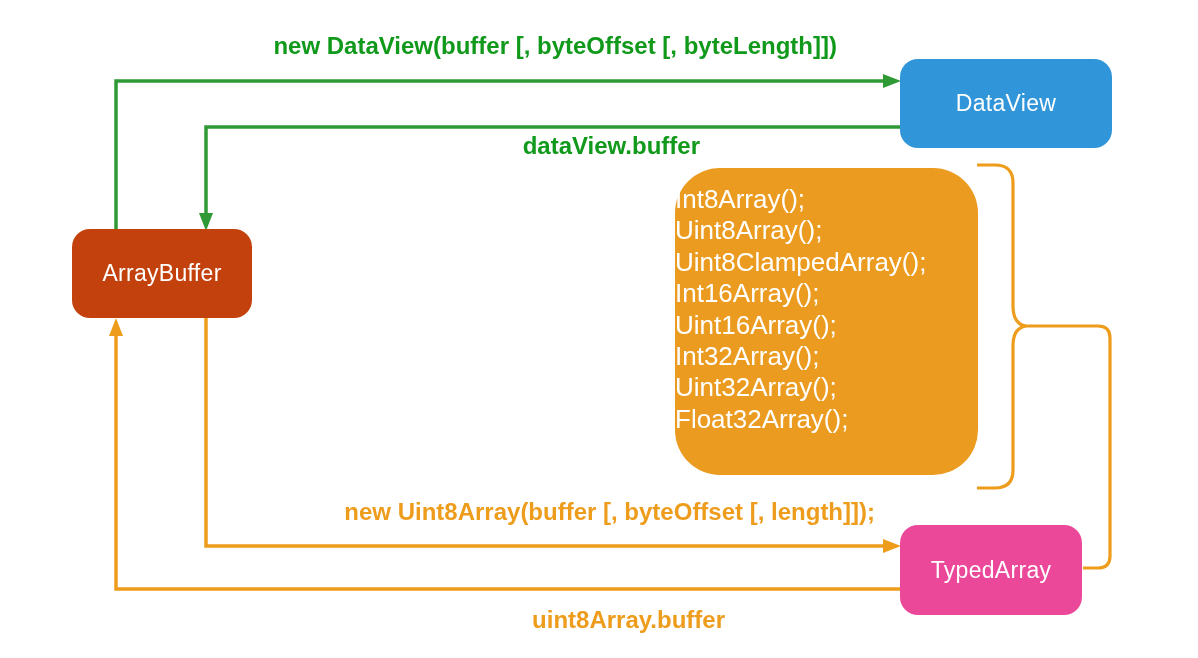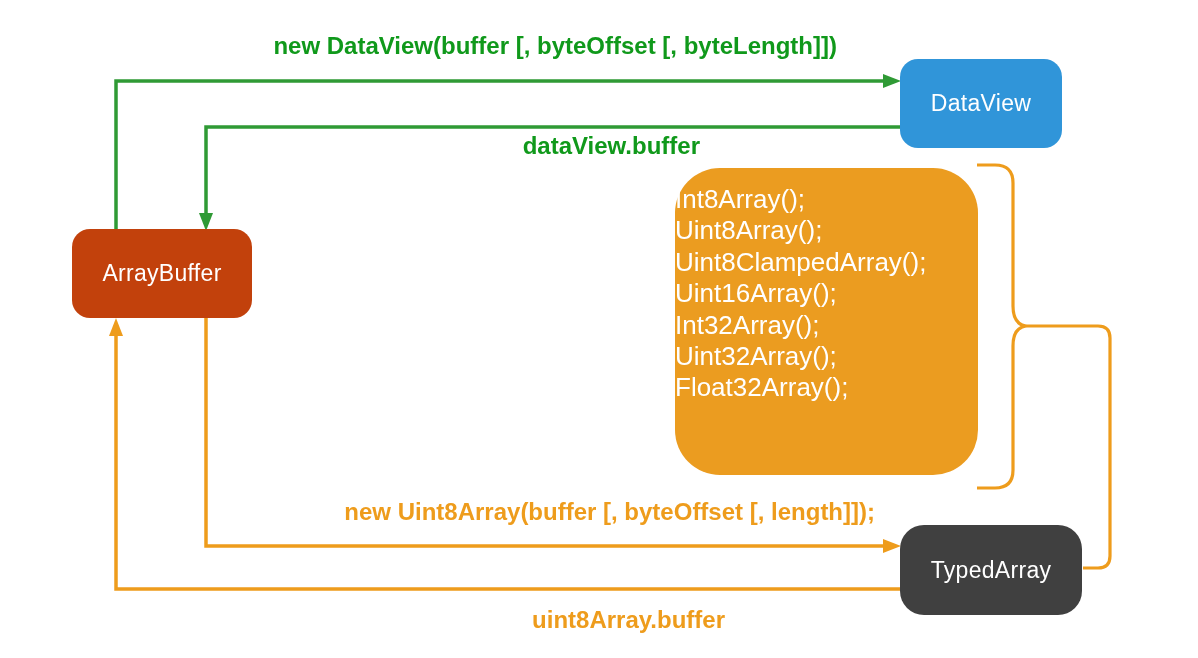--- a/index.html
+++ b/index.html
@@ -13,21 +13,21 @@
   .wires{position:absolute;left:0;top:0;width:1198px;height:658px;}
   .node{
     position:absolute;
     border-radius:18px;
     display:flex;align-items:center;justify-content:center;
     color:#fff;
     font-size:23px;
     letter-spacing:.3px;
   }
   .node-arraybuffer{left:72px;top:229px;width:180px;height:89px;}
-  .node-dataview{left:900px;top:59px;width:162px;height:89px;}
+  .node-dataview{left:900px;top:59px;width:212px;height:89px;}
   .node-typedarray{left:900px;top:525px;width:182px;height:90px;}
   .ctor-box{
     position:absolute;
     left:675px;top:168px;width:303px;height:307px;
     border-radius:45px;
     color:#fff;
     font-size:26px;
     line-height:31.4px;
     text-align:left;
     padding-top:16px;
@@ -90,28 +90,29 @@
   <div class="edge-label lbl-uint8array-buffer" style="color: rgb(238, 156, 28);">uint8Array.buffer</div>
 
   <div class="node node-arraybuffer" style="background-color: #c2410c;">
     <span style="color: rgb(255, 255, 255);">ArrayBuffer</span>
   </div>
 
   <div class="node node-dataview" style="background-color: rgb(48, 149, 217);">
     <span style="color: rgb(255, 255, 255);">DataView</span>
   </div>
 
-  <div class="node node-typedarray" style="background-color: #404040; border-radius: 24px;">
+  <div class="node node-typedarray" style="background-color: #ec4899;">
     <span style="color: rgb(255, 255, 255);">TypedArray</span>
   </div>
 
   <div class="ctor-box" style="background-color: rgb(235, 156, 32);">
     <div>Int8Array();</div>
     <div>Uint8Array();</div>
     <div>Uint8ClampedArray();</div>
+    <div>Int16Array();</div>
     <div>Uint16Array();</div>
     <div>Int32Array();</div>
     <div>Uint32Array();</div>
     <div>Float32Array();</div>
   </div>
 
 
 </div>
 
 </body></html>

